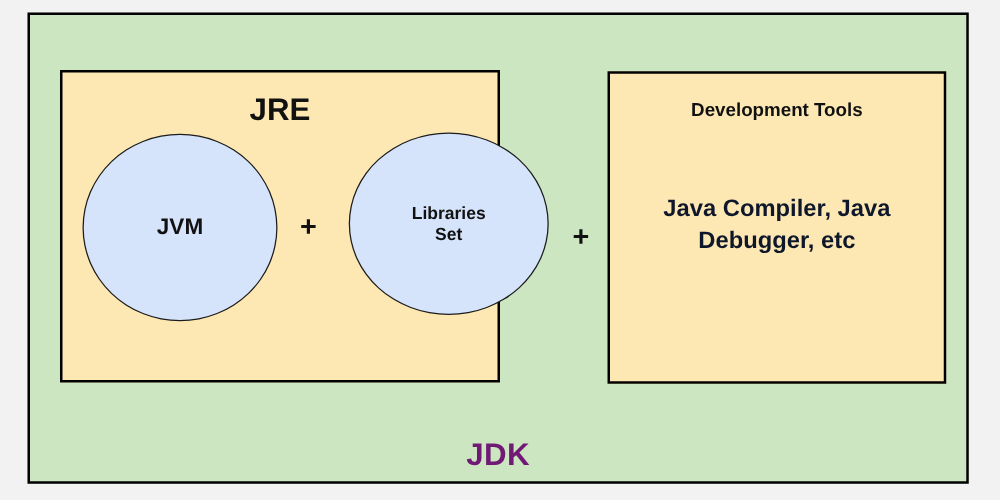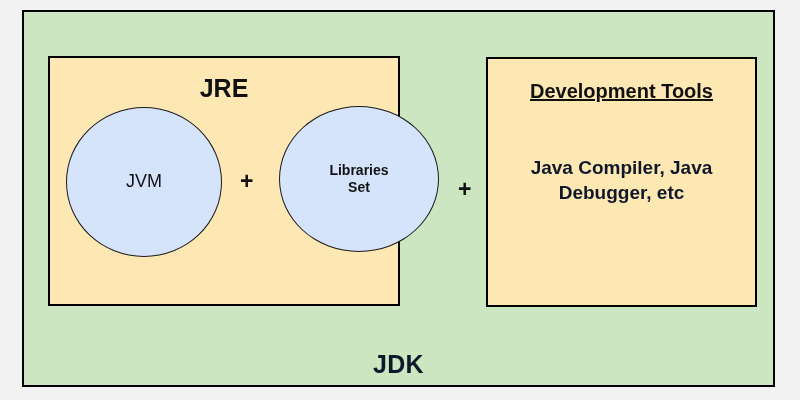--- a/index.html
+++ b/index.html
@@ -32,21 +32,21 @@
 
   .jdk-label {
     position: absolute;
     left: 0;
     right: 0;
     top: 340px;
     text-align: center;
     font-size: 25px;
     font-weight: bold;
     letter-spacing: 0.3px;
-    color: #0f172a;
+    color: #701a75;
     line-height: 1;
   }
 
   
   .jre-box {
     position: absolute;
     left: 24px;      
     top: 44px;       
     width: 352px;
     height: 250px;
@@ -97,21 +97,21 @@
   .circle-text {
     font-size: 14px;
     font-weight: bold;
     line-height: 1.18;
     color: #111111;
     white-space: pre-line;
   }
 
   .circle-jvm .circle-text {
     font-size: 18px;
-    font-weight: normal;
+    font-weight: bold;
   }
 
   
   .plus {
     position: absolute;
     font-size: 23px;
     font-weight: bold;
     color: #111111;
     line-height: 1;
   }
@@ -137,25 +137,24 @@
     background: #fde8b4;
     border: 2px solid #000000;
   }
 
   .devtools-title {
     position: absolute;
     left: 0;
     right: 0;
     top: 22px;
     text-align: center;
-    font-size: 20px;
-    font-weight: bold;
-    color: #111111;
-    line-height: 1;
-    text-decoration: underline;
+    font-size: 15px;
+    font-weight: bold;
+    color: #111111;
+    line-height: 1;
   }
 
   .devtools-body {
     position: absolute;
     left: 8px;
     right: 8px;
     top: 97px;
     text-align: center;
     font-size: 19px;
     font-weight: bold;

